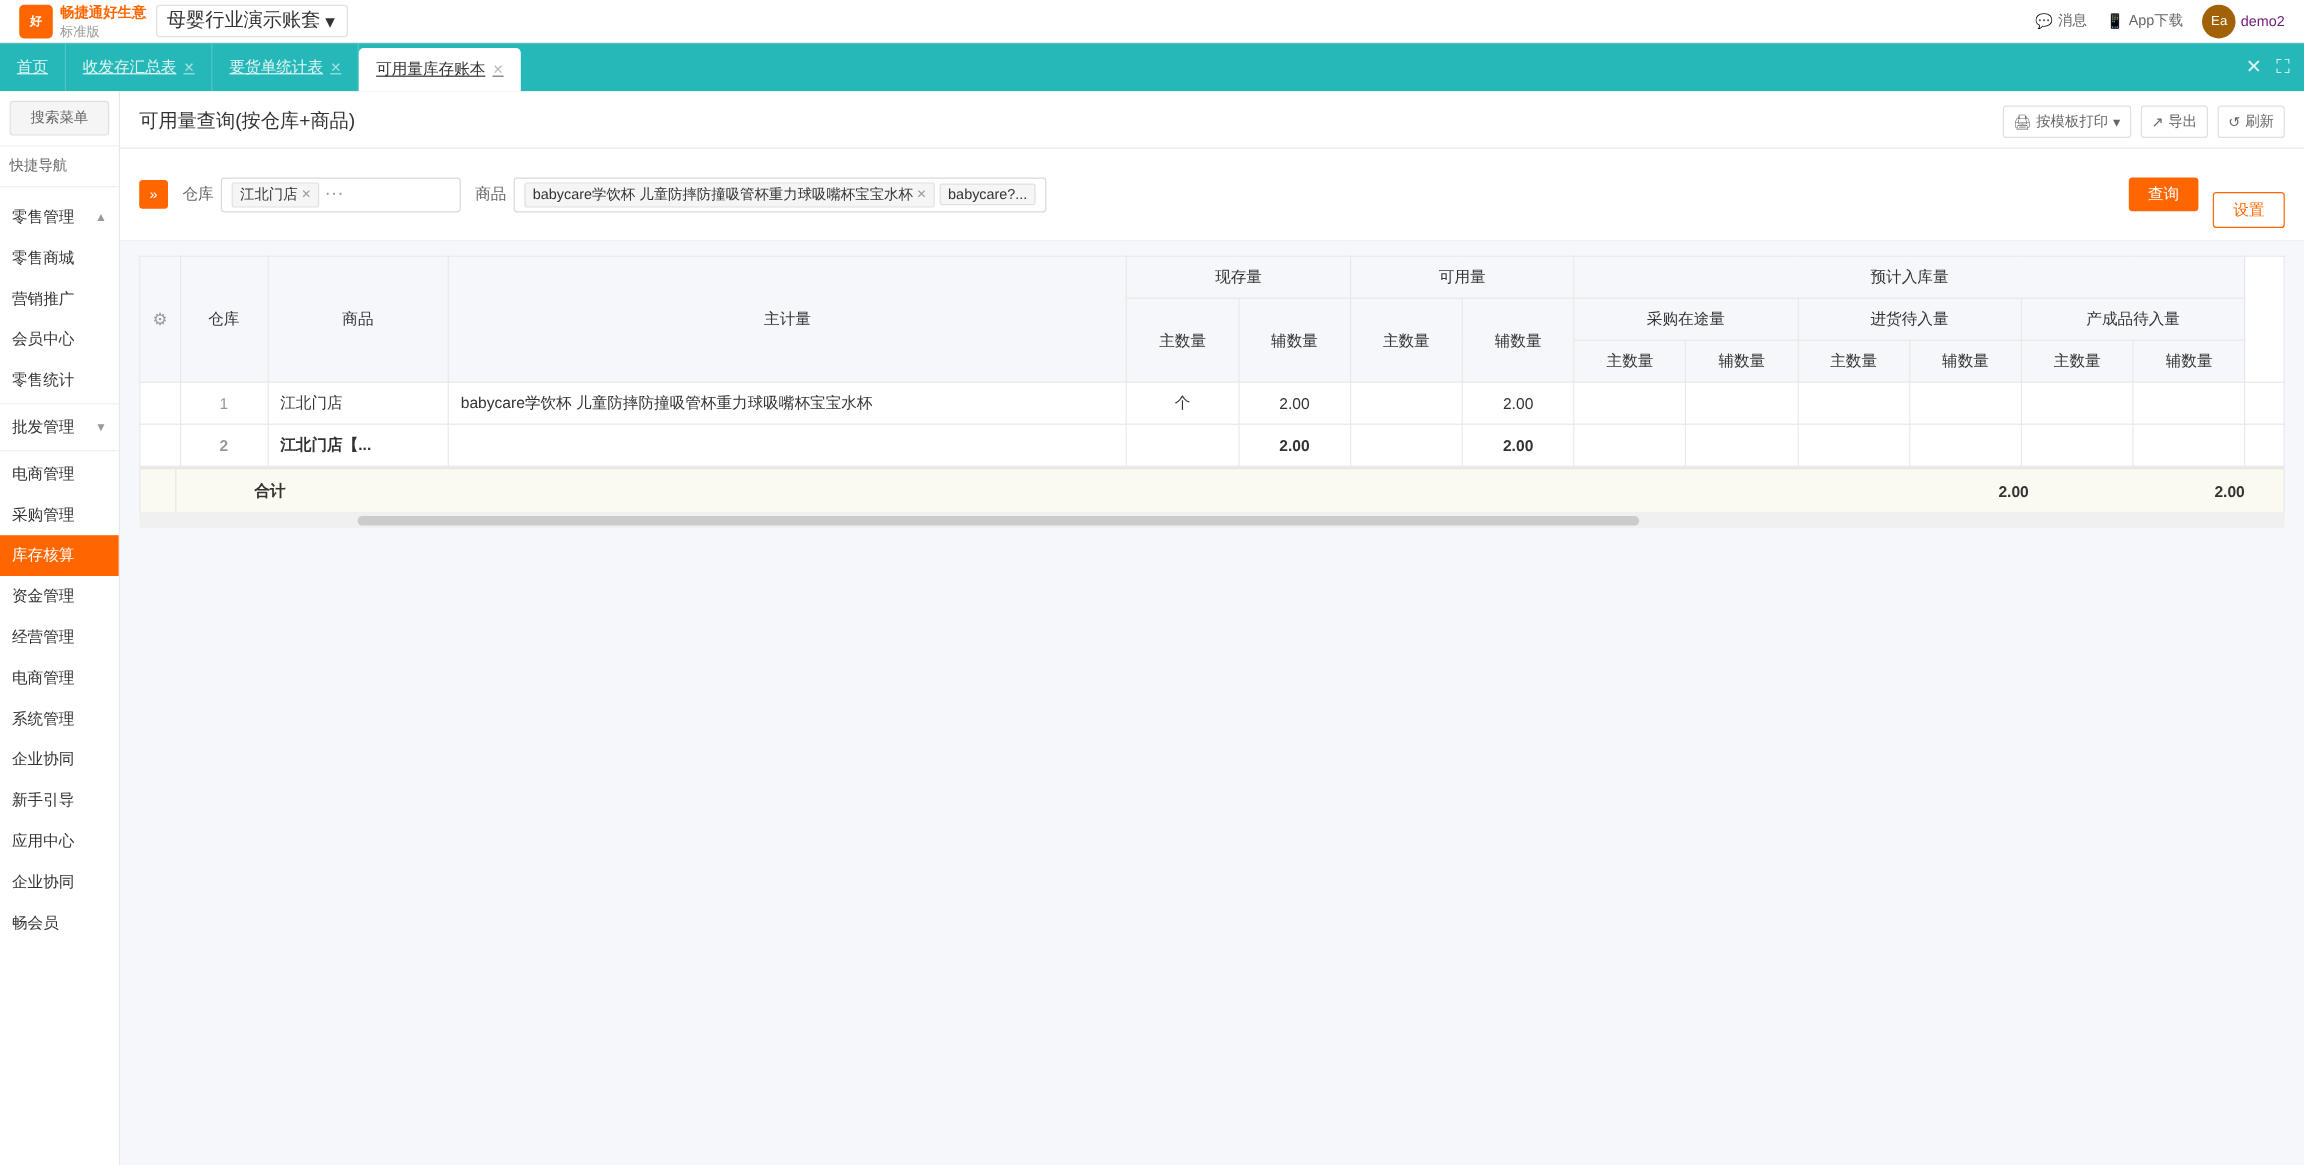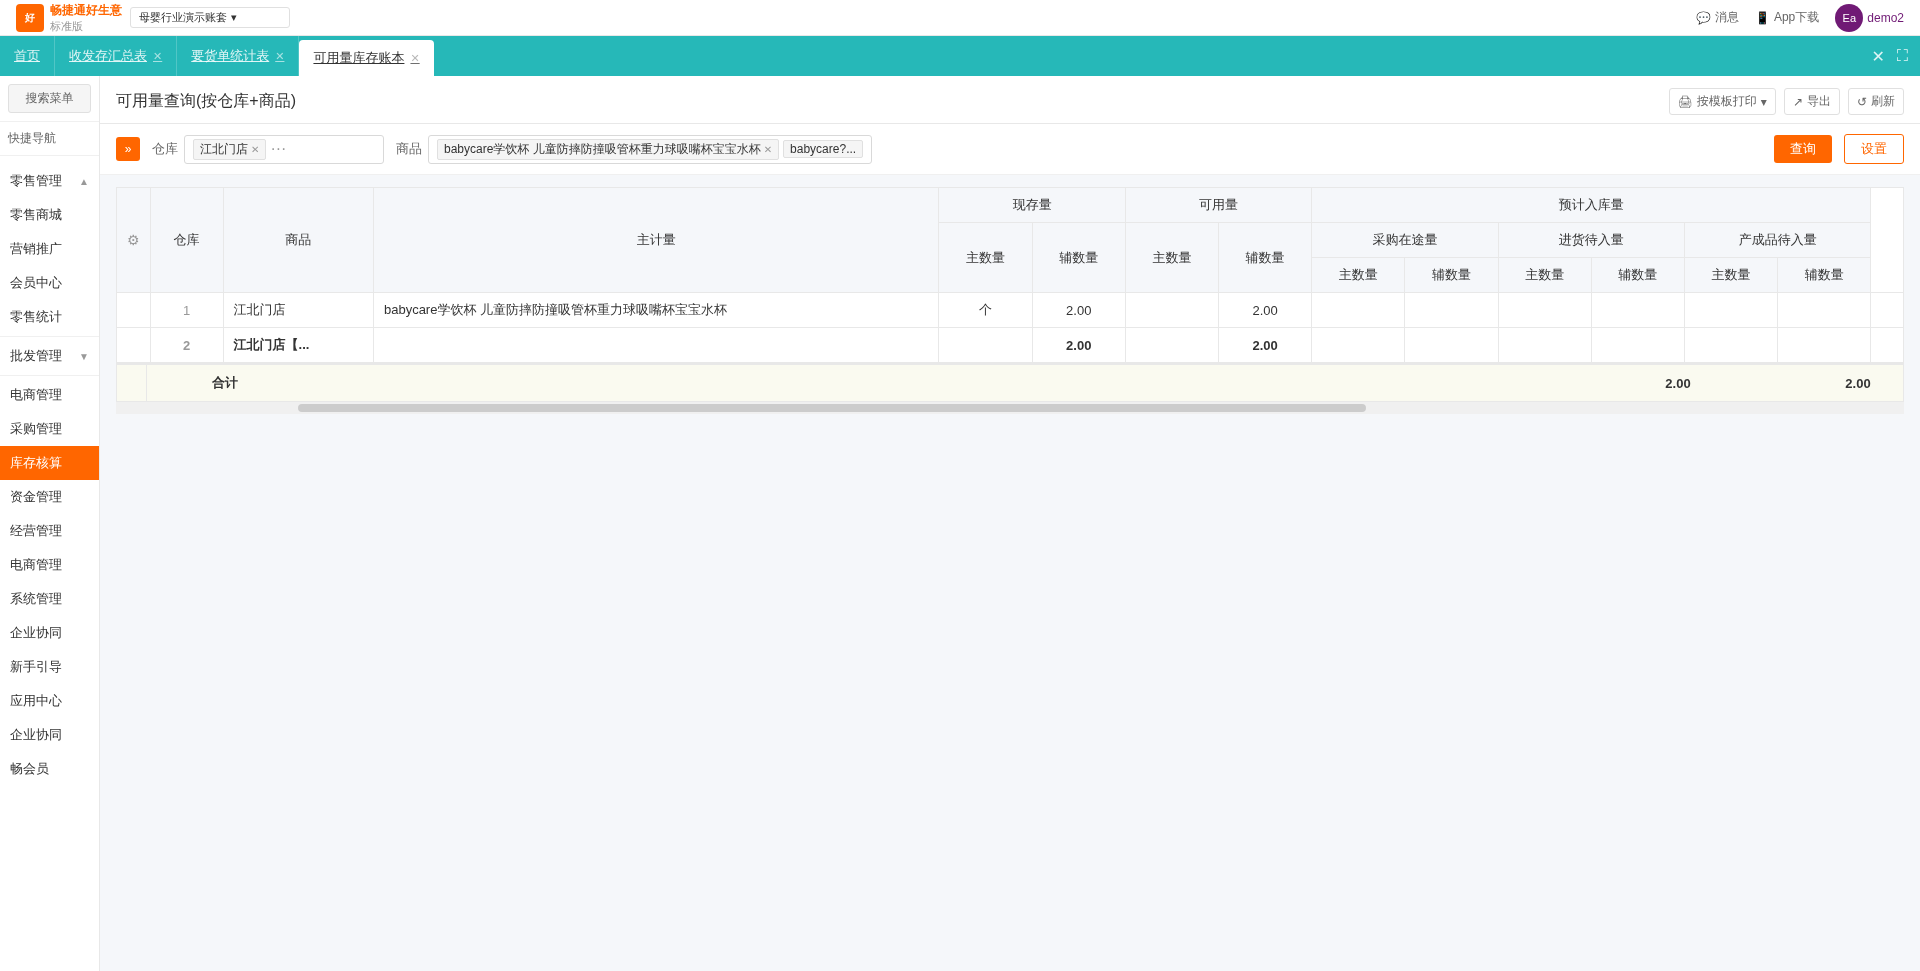--- a/index.html
+++ b/index.html
@@ -4,24 +4,24 @@
   <style>
     * { margin: 0; padding: 0; box-sizing: border-box; }
     body { font-family: 'Microsoft YaHei', Arial, sans-serif; font-size: 13px; background: #f5f5f5; color: #333; overflow: hidden; width: 1920px; height: 971px; }
 
     
     .top-bar { height: 36px; background: #fff; display: flex; align-items: center; justify-content: space-between; padding: 0 16px; border-bottom: 1px solid #e8e8e8; }
     .top-bar-left { display: flex; align-items: center; gap: 8px; }
     .logo-area { display: flex; align-items: center; gap: 6px; }
     .logo-icon { width: 28px; height: 28px; background: #ff6600; border-radius: 4px; display: flex; align-items: center; justify-content: center; color: white; font-size: 10px; font-weight: bold; }
     .edition-badge { font-size: 11px; color: #999; }
-    .industry-selector { display: flex; align-items: center; gap: 4px; padding: 2px 8px; border: 1px solid #e0e0e0; border-radius: 3px; cursor: pointer; min-width: 160px; font-size: 11px; color: #333; }
+    .industry-selector { display: flex; align-items: center; gap: 4px; padding: 2px 8px; border: 1px solid #e0e0e0; border-radius: 3px; cursor: pointer; min-width: 160px; font-size: 16px; color: #333; }
     .top-bar-right { display: flex; align-items: center; gap: 16px; }
     .top-bar-action { display: flex; align-items: center; gap: 4px; font-size: 12px; color: #666; cursor: pointer; }
-    .user-avatar { width: 28px; height: 28px; border-radius: 50%; background: #701a75; display: flex; align-items: center; justify-content: center; color: white; font-size: 11px; overflow: hidden; }
+    .user-avatar { width: 28px; height: 28px; border-radius: 50%; background: #a16207; display: flex; align-items: center; justify-content: center; color: white; font-size: 11px; overflow: hidden; }
     .user-name { font-size: 12px; color: #701a75; cursor: pointer; }
 
     
     .tab-bar { height: 40px; background: #26b8b8; display: flex; align-items: stretch; padding-left: 0; }
     .tab { display: flex; align-items: center; gap: 6px; padding: 0 14px; font-size: 13px; color: rgba(255,255,255,0.85); cursor: pointer; border-right: 1px solid rgba(255,255,255,0.2); white-space: nowrap; text-decoration: underline; }
     .tab.active { background: #fff; color: #333; border-radius: 4px 4px 0 0; margin-top: 4px; border-right: none; }
     .tab .close-x { font-size: 11px; opacity: 0.7; }
     .tab.active .close-x { color: #999; }
     .tab-spacer { flex: 1; }
     .tab-bar-right { display: flex; align-items: center; padding-right: 8px; gap: 4px; }
@@ -54,21 +54,21 @@
     .filter-bar { padding: 10px 16px; background: #fff; border-bottom: 1px solid #f0f0f0; display: flex; align-items: center; gap: 12px; }
     .expand-btn { width: 24px; height: 24px; background: #ff6600; border-radius: 3px; display: flex; align-items: center; justify-content: center; color: white; cursor: pointer; font-size: 12px; }
     .filter-field { display: flex; align-items: center; gap: 6px; }
     .filter-label { font-size: 13px; color: #666; white-space: nowrap; }
     .filter-input { display: flex; align-items: center; gap: 4px; min-width: 200px; border: 1px solid #d9d9d9; border-radius: 3px; padding: 3px 8px; background: #fff; }
     .filter-tag { background: #f5f5f5; border: 1px solid #e0e0e0; border-radius: 2px; padding: 1px 6px; font-size: 12px; color: #333; display: flex; align-items: center; gap: 3px; }
     .filter-tag .remove { color: #999; cursor: pointer; font-size: 10px; }
     .filter-dots { color: #999; cursor: pointer; font-size: 16px; }
     .filter-spacer { flex: 1; }
     .query-btn { padding: 5px 16px; background: #ff6600; color: white; border: none; border-radius: 3px; font-size: 13px; cursor: pointer; }
-    .settings-btn { padding: 5px 16px; background: #fff; color: #ff6600; border: 1px solid #ff6600; border-radius: 3px; font-size: 13px; cursor: pointer; }
+    .settings-btn { padding: 5px 16px; background: #fff; color: #ff6600; border: 1px solid #ff6600; border-radius: 3px; font-size: 13px; cursor: pointer; margin-top: 26px; }
 
     
     .table-area { flex: 1; overflow: auto; padding: 12px 16px; background: #f5f7fa; }
     .data-table { width: 100%; border-collapse: collapse; background: #fff; border: 1px solid #e8e8e8; font-size: 13px; }
     .data-table th { background: #f5f7fa; padding: 8px 10px; text-align: center; border: 1px solid #e8e8e8; color: #333; font-weight: normal; white-space: nowrap; }
     .data-table td { padding: 8px 10px; text-align: center; border: 1px solid #e8e8e8; color: #333; }
     .settings-col { width: 30px; }
     .gear-icon { color: #999; font-size: 14px; cursor: pointer; }
     .col-group-header { background: #eef7f7; text-align: center; font-weight: normal; }
     .footer-row { display: flex; align-items: center; height: 36px; }

